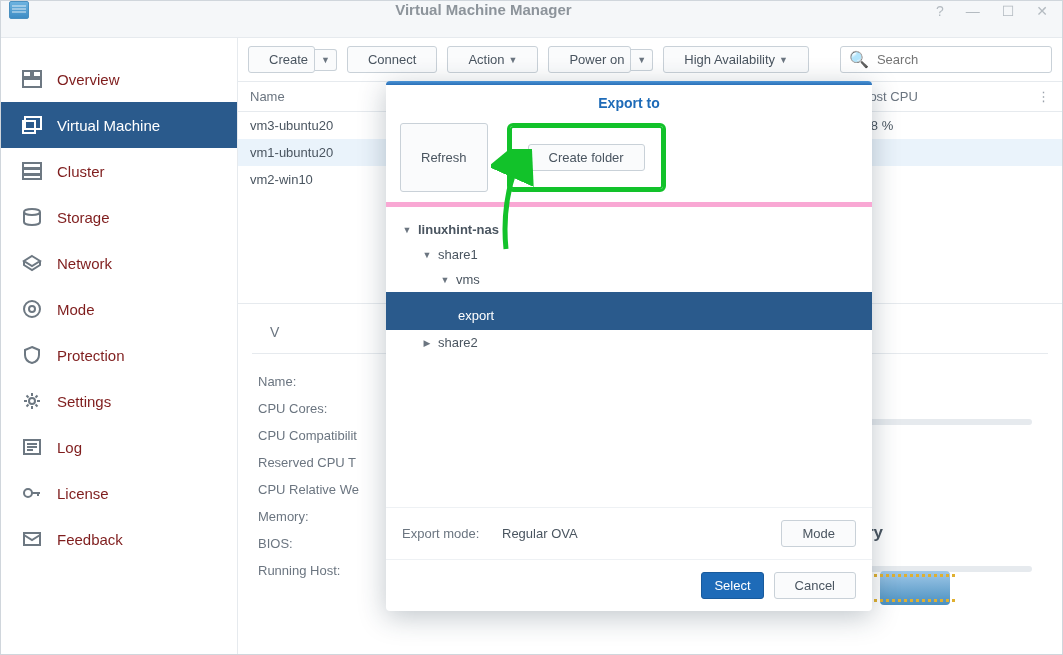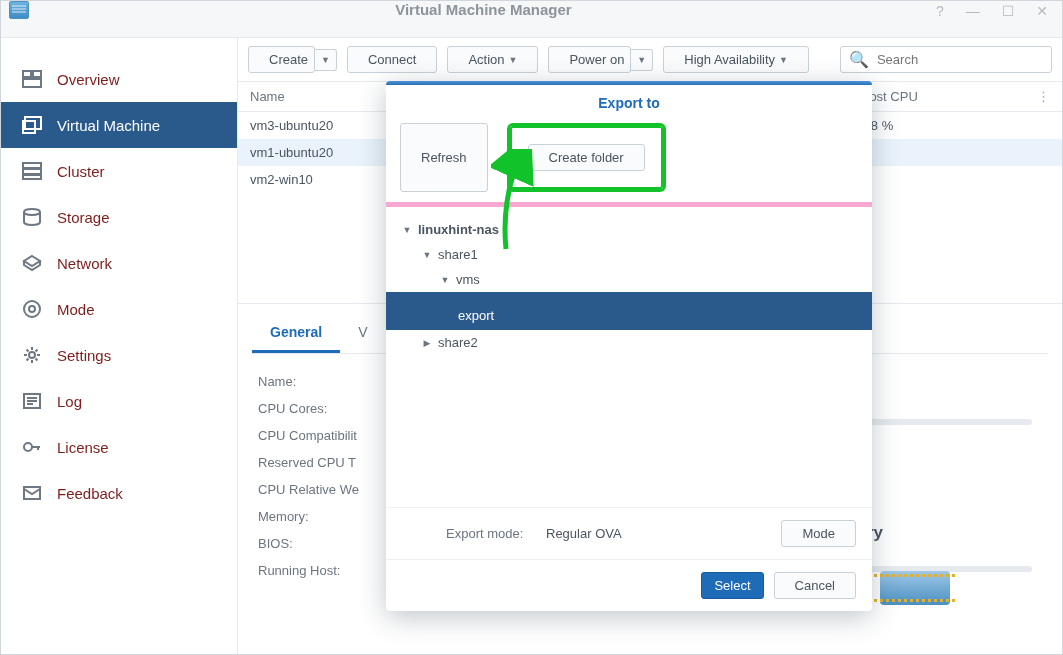--- a/index.html
+++ b/index.html
@@ -64,21 +64,21 @@
   .modal-toolbar { padding: 6px 14px 10px; display:flex; gap: 19px; border-bottom: 5px solid #f9a8d4;}
   .highlight-box { border: 3px solid #12c22a; border-radius: 6px; box-shadow: 0 0 0 2px #12c22a inset; padding:18px;}
   .tree { padding: 10px 14px; font-size:13px; color:#4a5560; height: 300px;}
   .tree-node { padding: 5px 2px; display:flex; align-items:center; gap:6px; cursor:pointer;}
   .tree-node .exp { width: 10px; font-size: 9px; text-align:center; color:#6b7580;}
   .tree-node.lev1 { padding-left: 22px;}
   .tree-node.lev2 { padding-left: 40px;}
   .tree-node.lev3 { padding-left: 58px;}
   .tree-node.selected { background: #2a5a8c; color:#fff; margin: 0 -14px; padding-left: 72px; padding-top:16px; padding-bottom:7px;}
   .modal-info { border-top:1px solid #eef1f4; padding: 12px 16px; display:flex; align-items:center; font-size:13px; color:#6b7580;}
-  .modal-info .label { width: 100px; margin-left: 44px;}
+  .modal-info .label { width: 100px;}
   .modal-info .val { flex:1; color:#4a5560;}
   .modal-footer { border-top:1px solid #eef1f4; padding: 12px 16px; display:flex; justify-content:flex-end; gap:10px;}
   .btn-primary { background:#1e6bb8; color:#fff; border-color:#185a9c; padding: 5px 12px;}
   
   
   .arrow { position:absolute; left:490px; top:148px; z-index:30; pointer-events:none; }
 </style>
 </head>
 <body>
 
@@ -147,20 +147,28 @@
           <svg width="20" height="18" viewBox="0 0 20 18" fill="none" stroke="currentColor" stroke-width="2">
             <circle cx="10" cy="9" r="8"></circle>
             <circle cx="10" cy="9" r="3"></circle>
           </svg>
         </span>
       <span>Mode</span>
     </div>
     <div class="nav-item">
       <span class="nav-icon">
           <svg width="20" height="20" viewBox="0 0 20 20" fill="none" stroke="currentColor" stroke-width="2">
+            <path d="M10 2l7 3v5c0 4-3 7-7 8-4-1-7-4-7-8V5z"></path>
+          </svg>
+        </span>
+      <span>Protection</span>
+    </div>
+    <div class="nav-item">
+      <span class="nav-icon">
+          <svg width="20" height="20" viewBox="0 0 20 20" fill="none" stroke="currentColor" stroke-width="2">
             <circle cx="10" cy="10" r="3"></circle>
             <path d="M10 2v3M10 15v3M18 10h-3M5 10H2M15.5 4.5l-2 2M6.5 13.5l-2 2M15.5 15.5l-2-2M6.5 6.5l-2-2"></path>
           </svg>
         </span>
       <span>Settings</span>
     </div>
     <div class="nav-item">
       <span class="nav-icon">
           <svg width="20" height="18" viewBox="0 0 20 18" fill="none" stroke="currentColor" stroke-width="2">
             <rect x="2" y="2" width="16" height="14"></rect>
@@ -234,21 +242,20 @@
         <div class="col-cpu">-</div>
       </div>
       <div class="vm-row">
         <div class="col-name">vm2-win10</div>
         <div class="col-cpu">-</div>
       </div>
     </div>
 
     <div class="lower">
       <div class="tabs">
-        <div class="tab active">General</div>
         <div class="tab">V</div>
       </div>
       <div class="details">
         <div class="detail-row">
             <div class="detail-label">Name:</div>
           </div>
         <div class="detail-row">
             <div class="detail-label">CPU Cores:</div>
           </div>
         <div class="detail-row">

